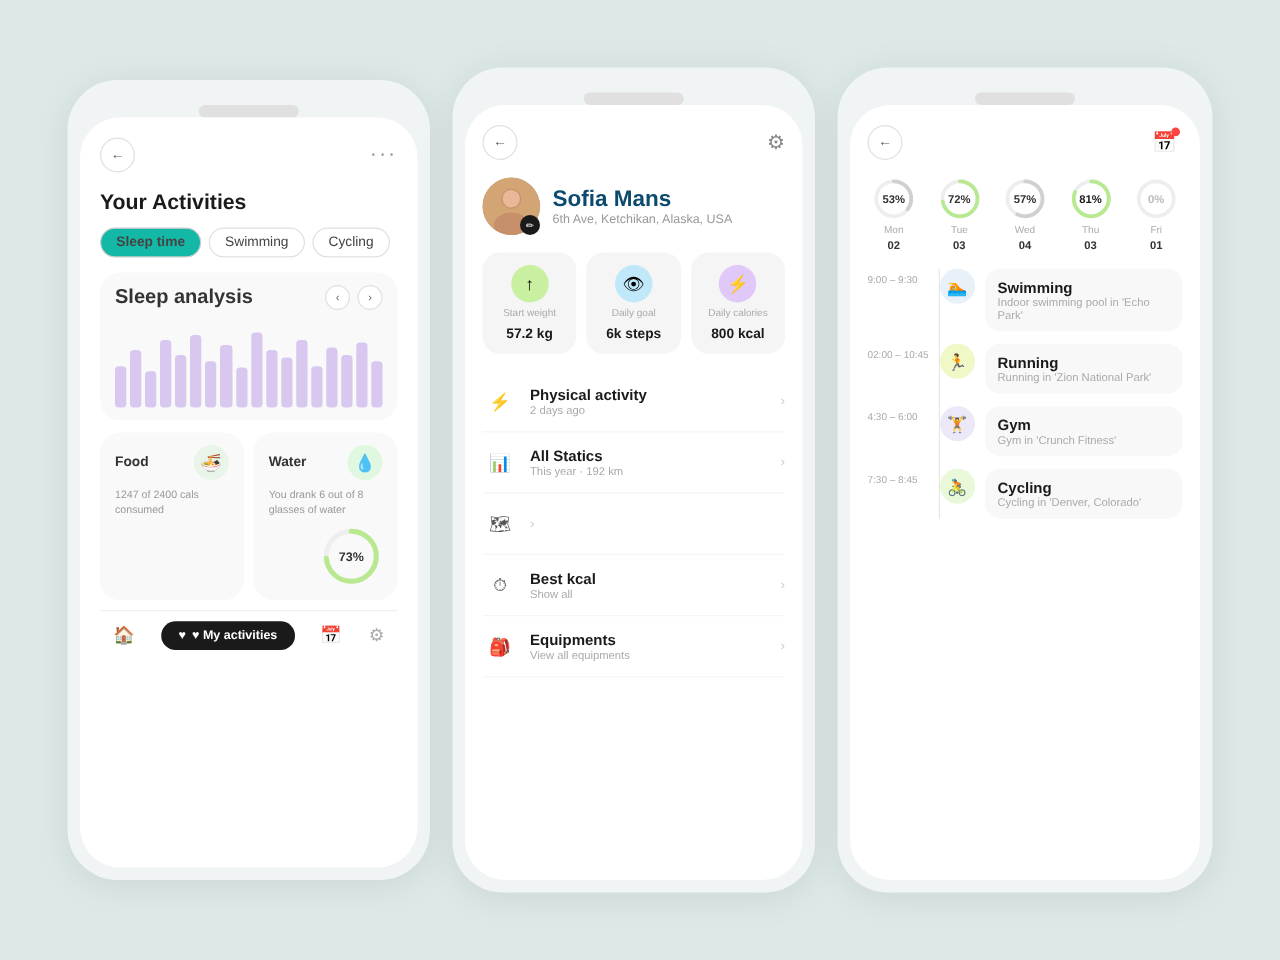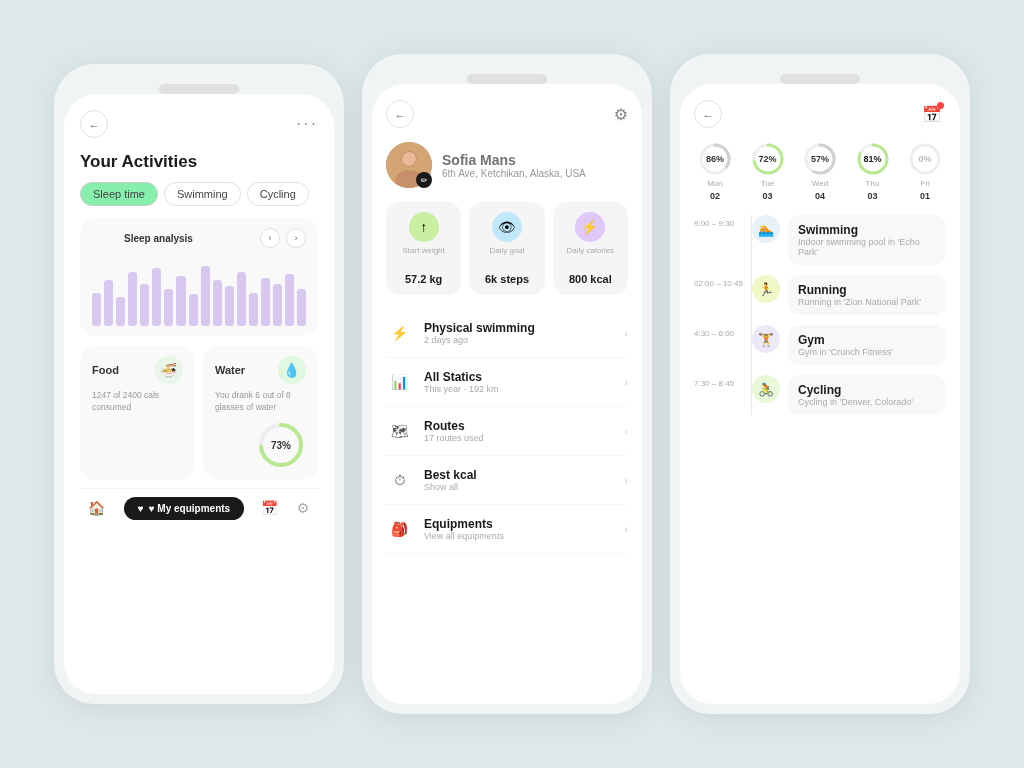--- a/index.html
+++ b/index.html
@@ -97,36 +97,37 @@
     .p1-tab {
       padding: 5px 12px;
       border-radius: 20px;
       border: 1.5px solid #e0e0e0;
       font-size: 11px;
       color: #444;
       background: #fff;
       cursor: pointer;
     }
     .p1-tab.active {
-      background: #86efac;
+      background: #14b8a6;
       border-color: #ccc;
+      font-weight: bold;
     }
     .sleep-analysis-card {
       background: #f9f9f9;
       border-radius: 16px;
       padding: 10px 12px;
       margin-bottom: 10px;
     }
     .sleep-header {
       display: flex;
       justify-content: space-between;
       align-items: center;
       margin-bottom: 8px;
     }
-    .sleep-title { font-size: 10px; font-weight: 600; color: #333; margin-left: 32px; }
+    .sleep-title { font-size: 16px; font-weight: 600; color: #333; }
     .sleep-nav { display: flex; gap: 6px; }
     .sleep-nav-btn {
       width: 20px; height: 20px;
       border-radius: 50%;
       border: 1px solid #e0e0e0;
       display: flex; align-items: center; justify-content: center;
       font-size: 9px; color: #666; cursor: pointer;
       background: #fff;
     }
     .sleep-chart {
@@ -222,21 +223,21 @@
     .avatar-edit {
       position: absolute;
       bottom: 0; right: 0;
       width: 16px; height: 16px;
       background: #1a1a1a;
       border-radius: 50%;
       display: flex; align-items: center; justify-content: center;
       font-size: 8px;
       color: #fff;
     }
-    .profile-name { font-size: 14px; font-weight: 700; color: #737373; }
+    .profile-name { font-size: 18px; font-weight: 700; color: #0c4a6e; }
     .profile-loc { font-size: 10px; color: #999; }
 
     .stats-row {
       display: flex;
       gap: 8px;
       margin-bottom: 14px;
     }
     .stat-card {
       flex: 1;
       background: #f5f5f5;
@@ -244,21 +245,21 @@
       padding: 10px 8px;
       text-align: center;
     }
     .stat-icon {
       width: 30px; height: 30px;
       border-radius: 50%;
       display: flex; align-items: center; justify-content: center;
       font-size: 14px;
       margin: 0 auto 4px;
     }
-    .stat-label { font-size: 8px; color: #aaa; margin-bottom: 18px; }
+    .stat-label { font-size: 8px; color: #aaa; margin-bottom: 6px; }
     .stat-value { font-size: 11px; font-weight: 700; color: #1a1a1a; }
 
     .menu-list { }
     .menu-item {
       display: flex;
       align-items: center;
       padding: 10px 0;
       border-bottom: 1px solid #f5f5f5;
       cursor: pointer;
       gap: 10px;
@@ -424,21 +425,21 @@
               <text x="25" y="29" text-anchor="middle" font-size="10" font-weight="700" fill="#333">73%</text>
             </svg>
           </div>
         </div>
       </div>
 
       <div class="bottom-nav">
         <div class="nav-item">🏠</div>
         <div class="nav-item active-nav">
           <span>♥</span>
-          <span>♥ My equipments</span>
+          <span>♥ My activities</span>
         </div>
         <div class="nav-item">📅</div>
         <div class="nav-item">⚙</div>
       </div>
     </div>
   </div>
 
   <div class="phone phone2">
     <div class="phone-notch"></div>
     <div class="phone-inner">
@@ -480,39 +481,35 @@
           <div class="stat-icon" style="background:#e0c8f8">⚡</div>
           <div class="stat-label">Daily calories</div>
           <div class="stat-value">800 kcal</div>
         </div>
       </div>
 
       <div class="menu-list">
         <div class="menu-item">
           <div class="menu-icon">⚡</div>
           <div class="menu-text">
-            <div class="menu-main">Physical swimming</div>
+            <div class="menu-main">Physical activity</div>
             <div class="menu-sub">2 days ago</div>
           </div>
           <div class="menu-arrow">›</div>
         </div>
         <div class="menu-item">
           <div class="menu-icon">📊</div>
           <div class="menu-text">
             <div class="menu-main">All Statics</div>
             <div class="menu-sub">This year · 192 km</div>
           </div>
           <div class="menu-arrow">›</div>
         </div>
         <div class="menu-item">
           <div class="menu-icon">🗺</div>
-          <div class="menu-text">
-            <div class="menu-main">Routes</div>
-            <div class="menu-sub">17 routes used</div>
-          </div>
           <div class="menu-arrow">›</div>
         </div>
         <div class="menu-item">
           <div class="menu-icon">⏱</div>
           <div class="menu-text">
             <div class="menu-main">Best kcal</div>
             <div class="menu-sub">Show all</div>
           </div>
           <div class="menu-arrow">›</div>
         </div>
@@ -540,21 +537,21 @@
       </div>
 
       <div class="days-row">
 
         <div class="day-item">
           <div class="day-circle">
             <svg class="ring-svg" viewBox="0 0 34 34">
               <circle cx="17" cy="17" r="14" fill="none" stroke="#eee" stroke-width="3"></circle>
               <circle cx="17" cy="17" r="14" fill="none" stroke="#d0d0d0" stroke-width="3" stroke-dasharray="30.8 87.96" stroke-linecap="round"></circle>
             </svg>
-            <span>86%</span>
+            <span>53%</span>
           </div>
           <div class="day-label">Mon</div>
           <div class="day-num">02</div>
         </div>
 
         <div class="day-item">
           <div class="day-circle">
             <svg class="ring-svg" viewBox="0 0 34 34">
               <circle cx="17" cy="17" r="14" fill="none" stroke="#eee" stroke-width="3"></circle>
               <circle cx="17" cy="17" r="14" fill="none" stroke="#b8e890" stroke-width="3" stroke-dasharray="63.3 87.96" stroke-linecap="round"></circle>

